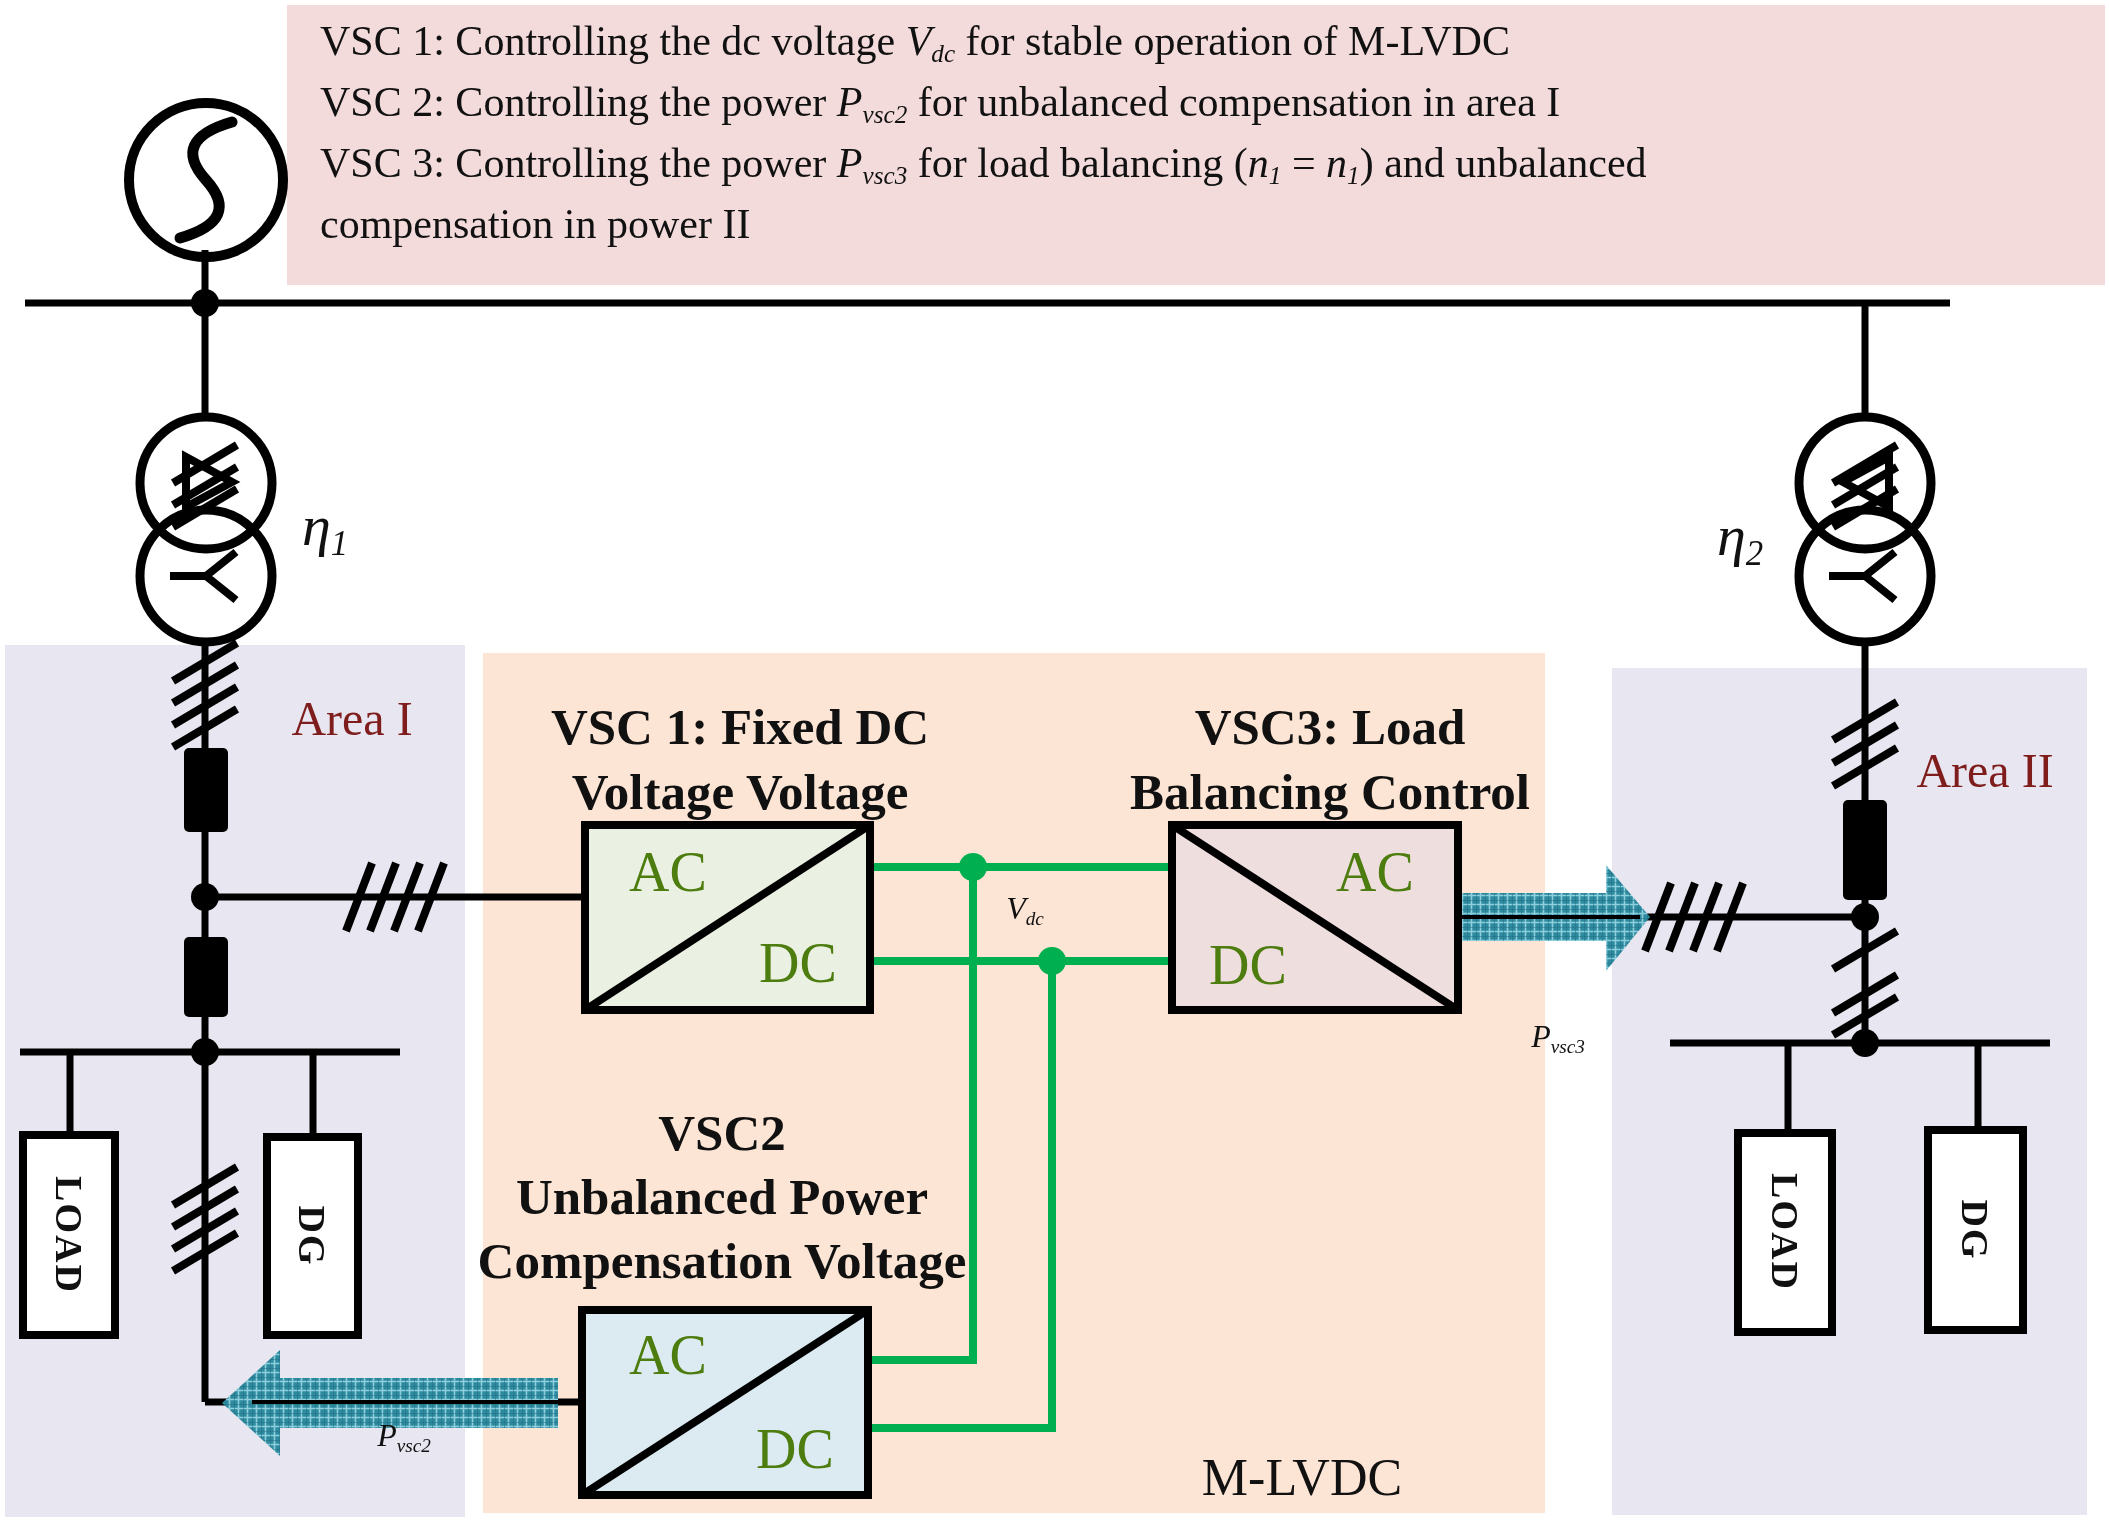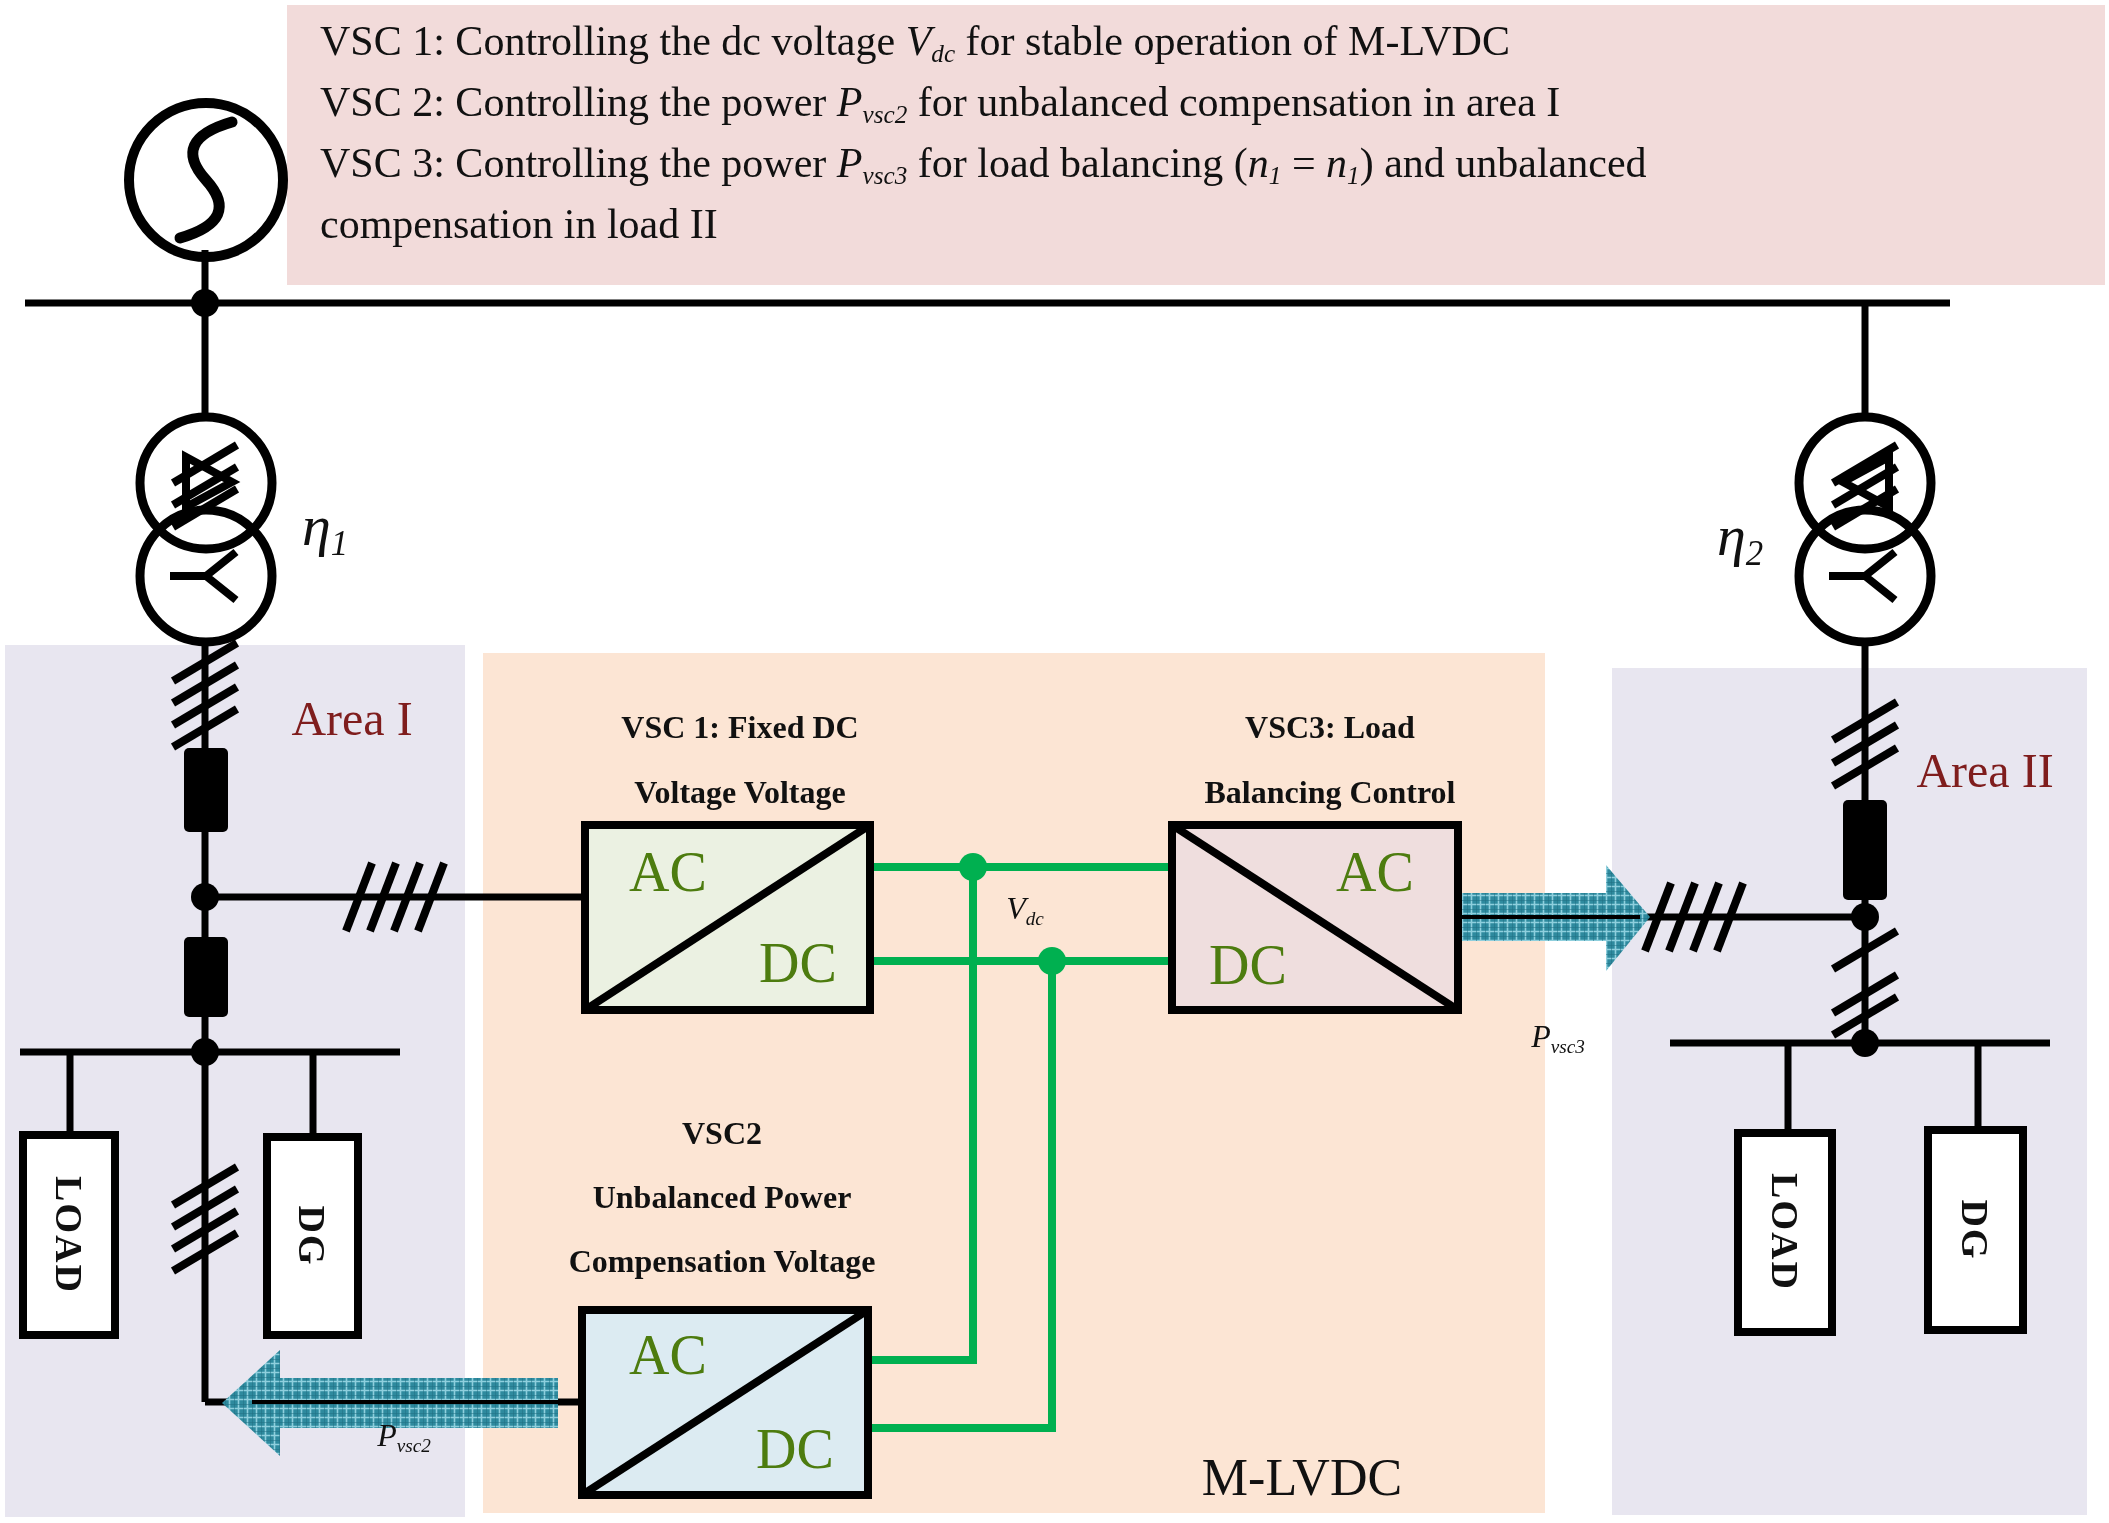--- a/index.html
+++ b/index.html
@@ -18,41 +18,41 @@
   .note-line{font-size:42px;line-height:49px;color:#111;white-space:nowrap;}
   #area1-bg{left:5px;top:645px;width:460px;height:872px;background:#e8e6f0;}
   #area2-bg{left:1612px;top:668px;width:475px;height:847px;background:#e8e6f0;}
   #mlvdc-bg{left:483px;top:653px;width:1062px;height:860px;background:#fce5d4;}
   
   #wires{position:absolute;left:0;top:0;width:2109px;height:1523px;}
   
   .it{font-style:italic;}
   .sub{font-size:0.60em;font-style:italic;vertical-align:-0.28em;}
   .ctr{transform:translate(-50%,-50%);position:absolute;white-space:nowrap;color:#111;}
-  .vsc-title{font-weight:bold;font-size:32px;line-height:64px;text-align:left;color:#111;}
+  .vsc-title{font-weight:bold;font-size:51px;line-height:64px;text-align:left;color:#111;}
   .acdc{font-size:56px;color:#4d7c0f;}
   .area-label{font-size:48px;color:#7f1d1d;}
   .math-label{font-size:32px;color:#111;}
   .vlabel{font-weight:bold;font-size:38px;letter-spacing:2px;color:#111;
     transform:translate(-50%,-50%) rotate(90deg);}
   #mlvdc-label{font-size:52px;color:#111;}
 </style>
 </head>
 <body>
 
 <div id="stage">
 
   <div id="area1-bg" class="bg"></div>
   <div id="area2-bg" class="bg"></div>
   <div id="mlvdc-bg" class="bg"></div>
   <div id="note-box" class="bg">
     <div class="note-line"><span>VSC 1:  Controlling the dc voltage </span><span class="it">V</span><span class="sub">dc</span><span>  for stable operation of M-LVDC</span></div>
     <div class="note-line"><span>VSC 2:  Controlling the power </span><span class="it">P</span><span class="sub">vsc2</span><span>  for unbalanced compensation in area I</span></div>
     <div class="note-line"><span>VSC 3:  Controlling the power </span><span class="it">P</span><span class="sub">vsc3</span><span> for load balancing (</span><span class="it">n</span><span class="sub">1</span><span> = </span><span class="it">n</span><span class="sub">1</span><span>) and unbalanced</span></div>
-    <div class="note-line"><span>compensation in load II</span></div>
+    <div class="note-line"><span>compensation in power II</span></div>
   </div>
 
   <svg id="wires" viewBox="0 0 2109 1523">
     <defs>
       <pattern id="tealhatch" width="9" height="9" patternUnits="userSpaceOnUse">
         <rect width="9" height="9" fill="#2e8a9e"></rect>
         <path d="M0 4.5 H9 M4.5 0 V9" stroke="#8ecfdd" stroke-width="1.6"></path>
         <path d="M0 0 H9 M0 0 V9" stroke="#1f6f82" stroke-width="1"></path>
       </pattern>
     </defs>

